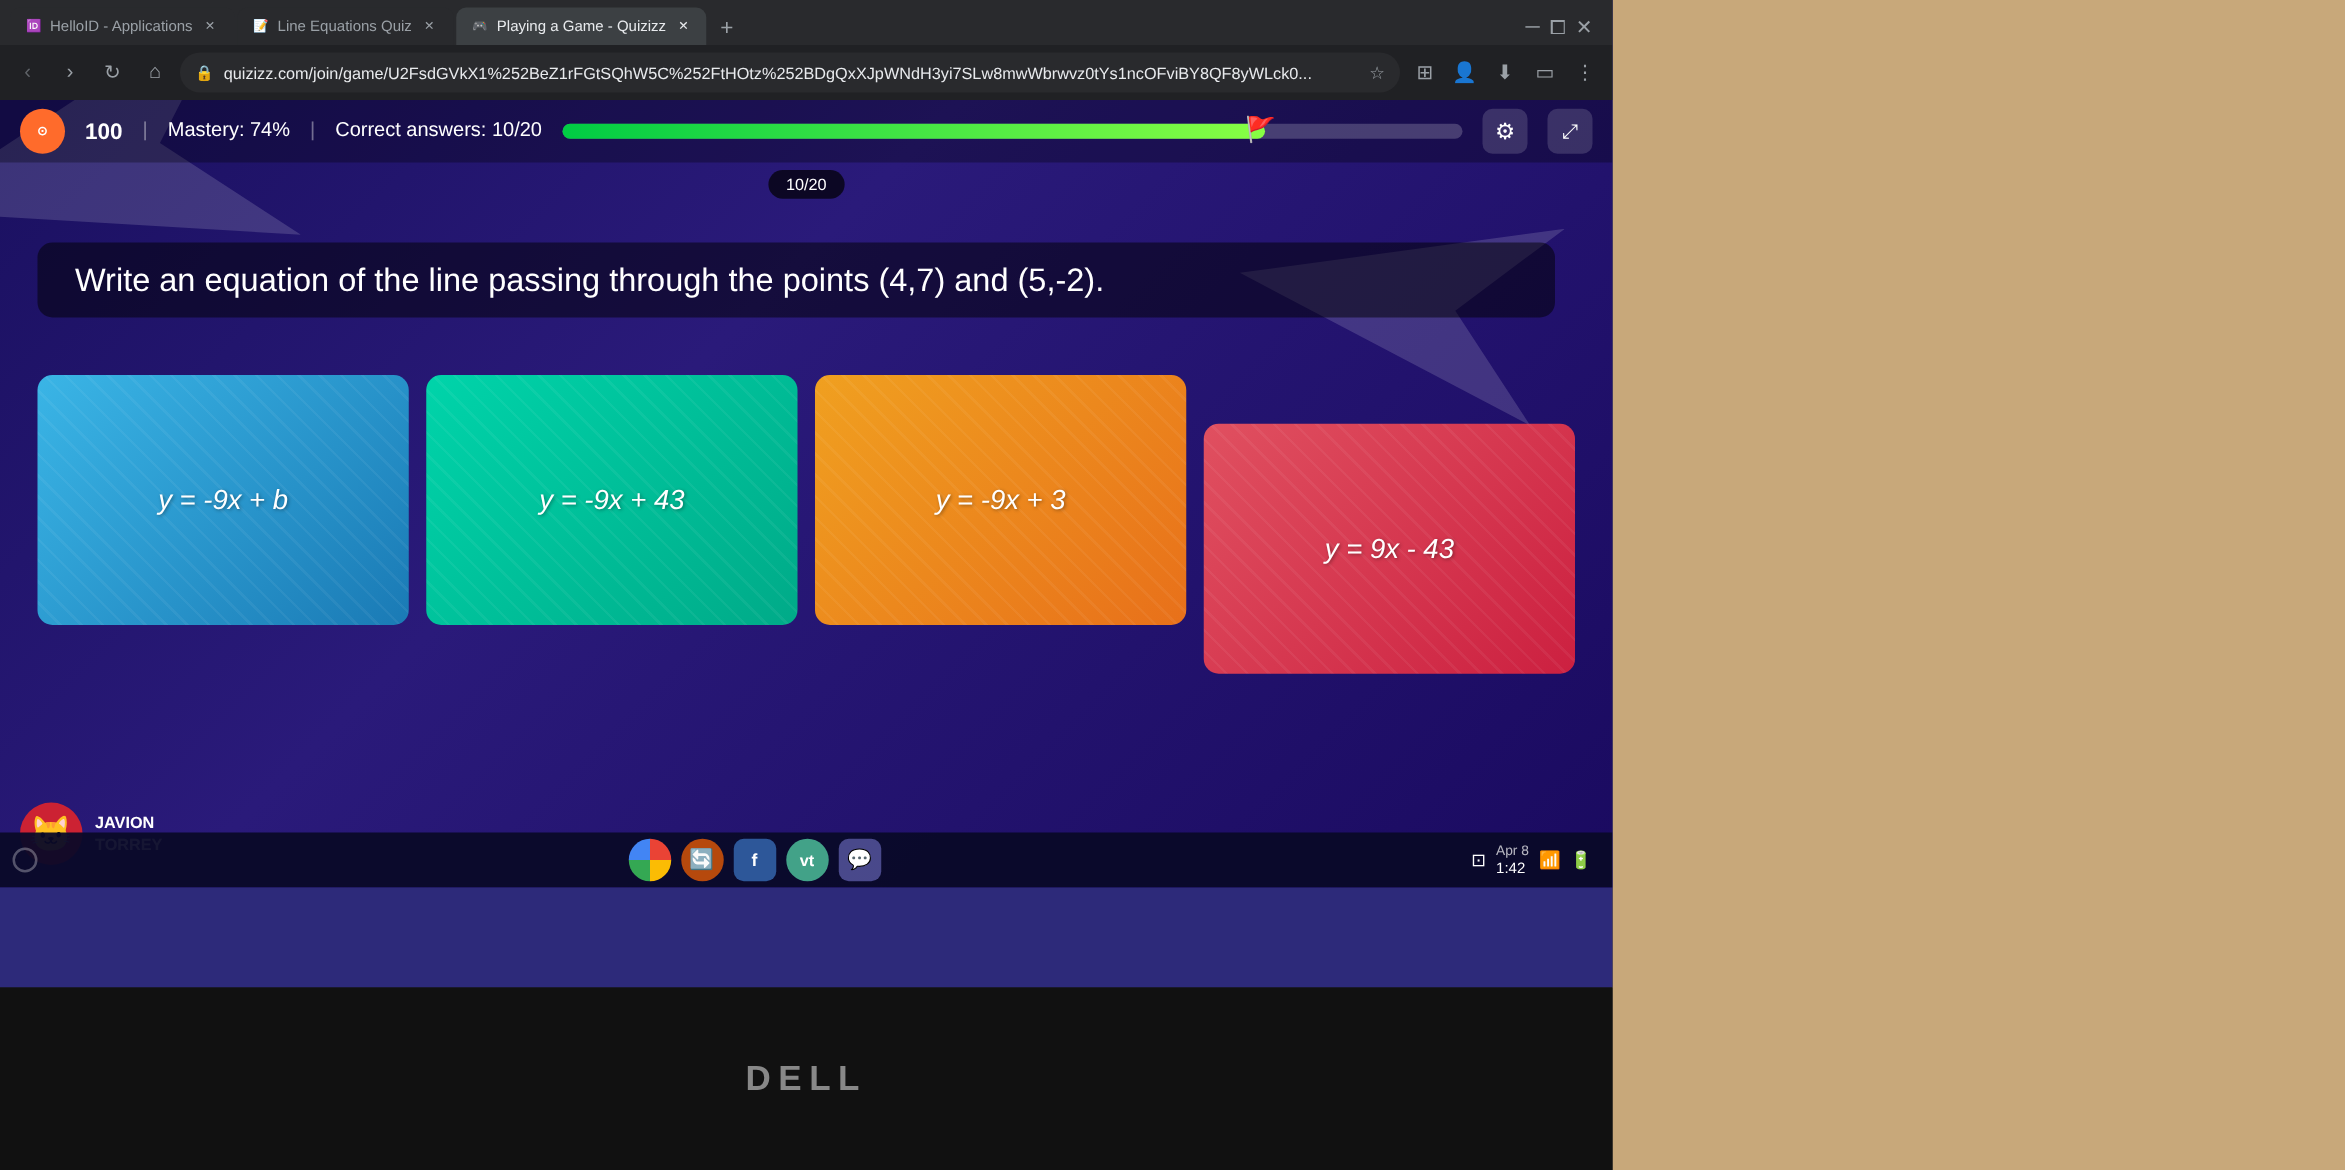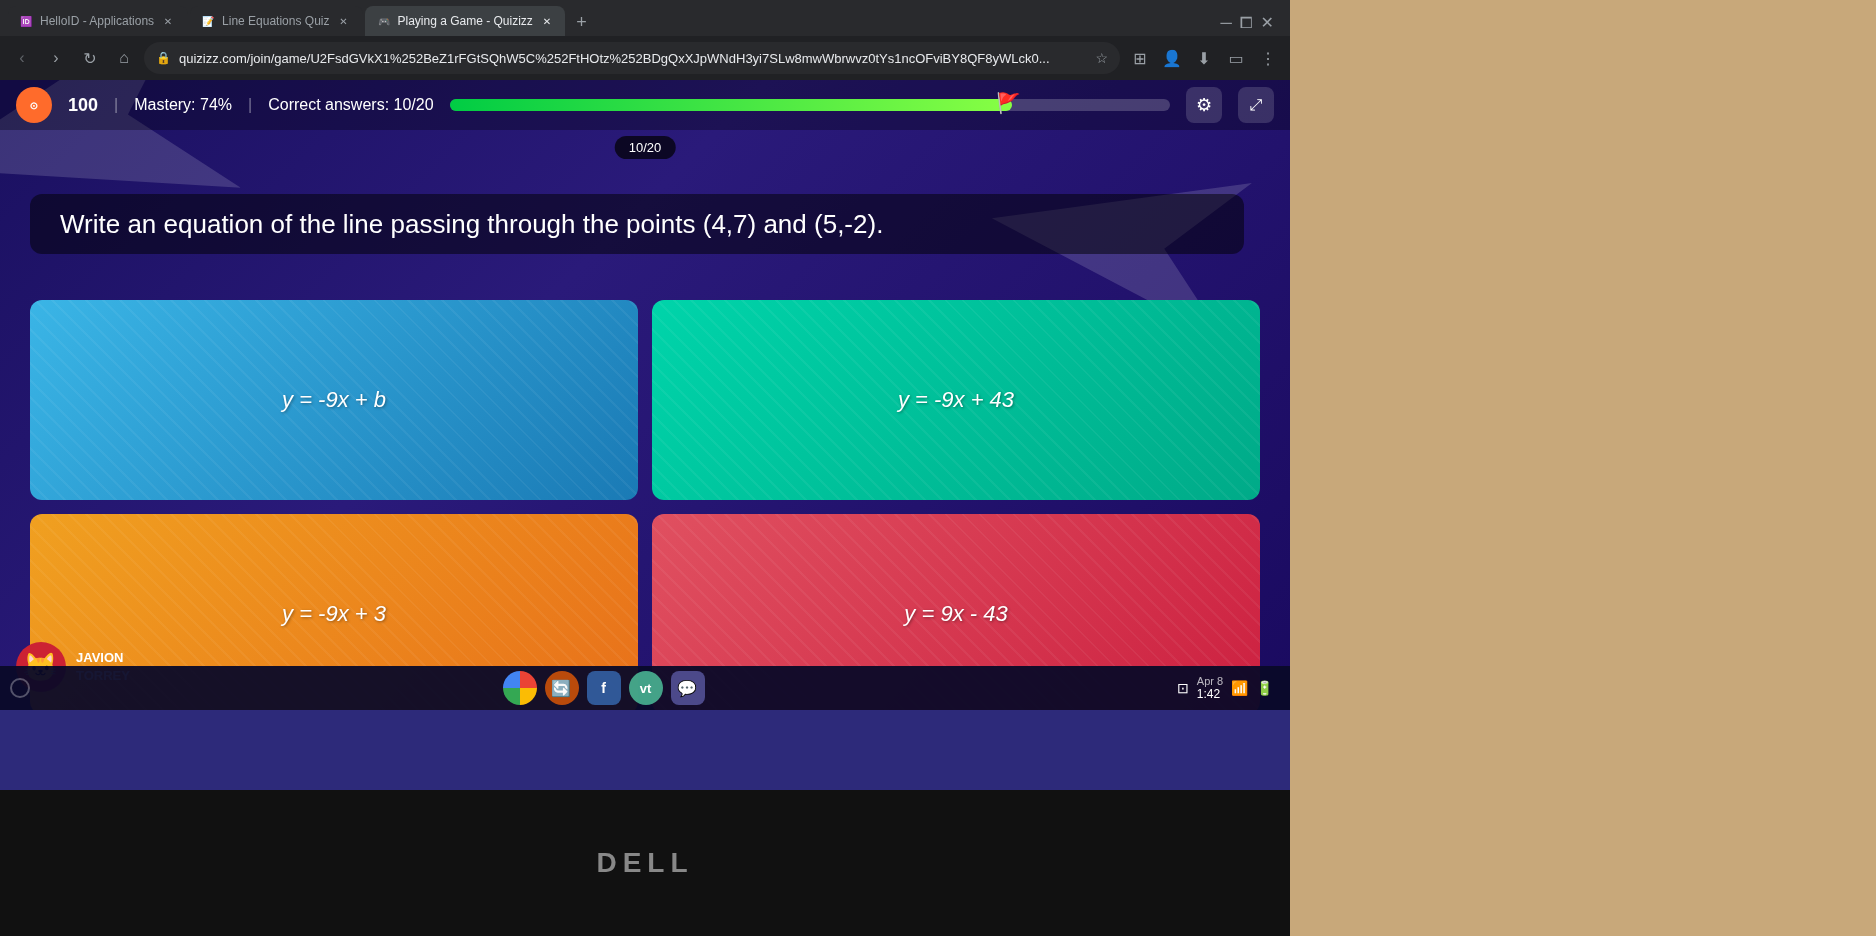--- a/index.html
+++ b/index.html
@@ -345,21 +345,21 @@
       line-height: 1.4;
     }
 
     
     .answers-grid {
       position: absolute;
       top: 220px;
       left: 30px;
       right: 30px;
       display: grid;
-      grid-template-columns: 1fr 1fr;
+      grid-template-columns: 1fr 1fr 1fr 1fr;
       gap: 14px;
     }
 
     .answer-card {
       height: 200px;
       border-radius: 12px;
       display: flex;
       align-items: center;
       justify-content: center;
       cursor: pointer;
@@ -387,20 +387,21 @@
     .answer-card-b {
       background: linear-gradient(135deg, #00d4aa, #00aa88);
     }
 
     .answer-card-c {
       background: linear-gradient(135deg, #f0a020, #e8701a);
     }
 
     .answer-card-d {
       background: linear-gradient(135deg, #e05060, #cc2040);
+      margin-top: 39px;
     }
 
     .answer-text {
       color: white;
       font-size: 22px;
       font-style: italic;
       font-weight: 500;
       text-align: center;
       position: relative;
       z-index: 1;

